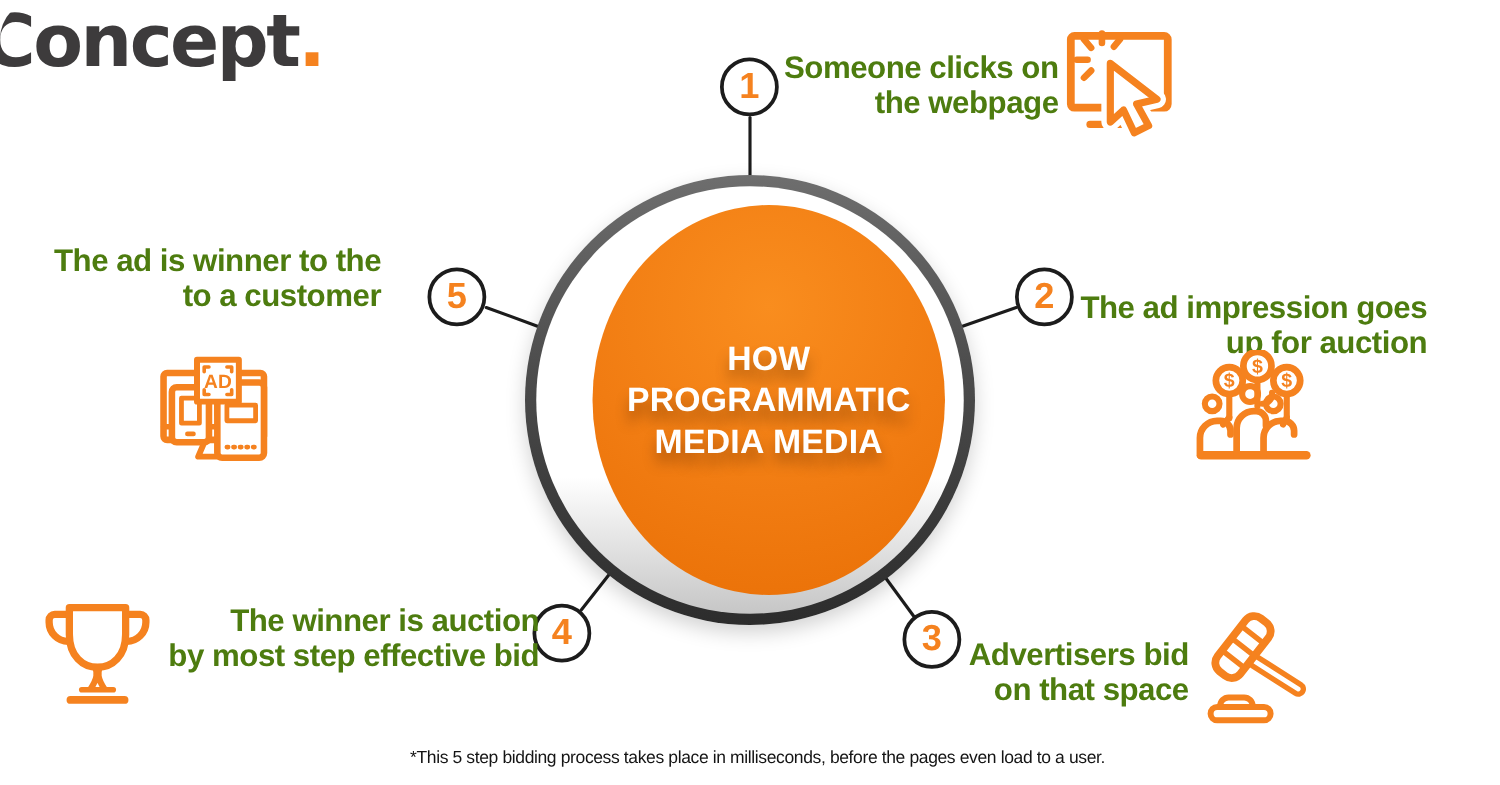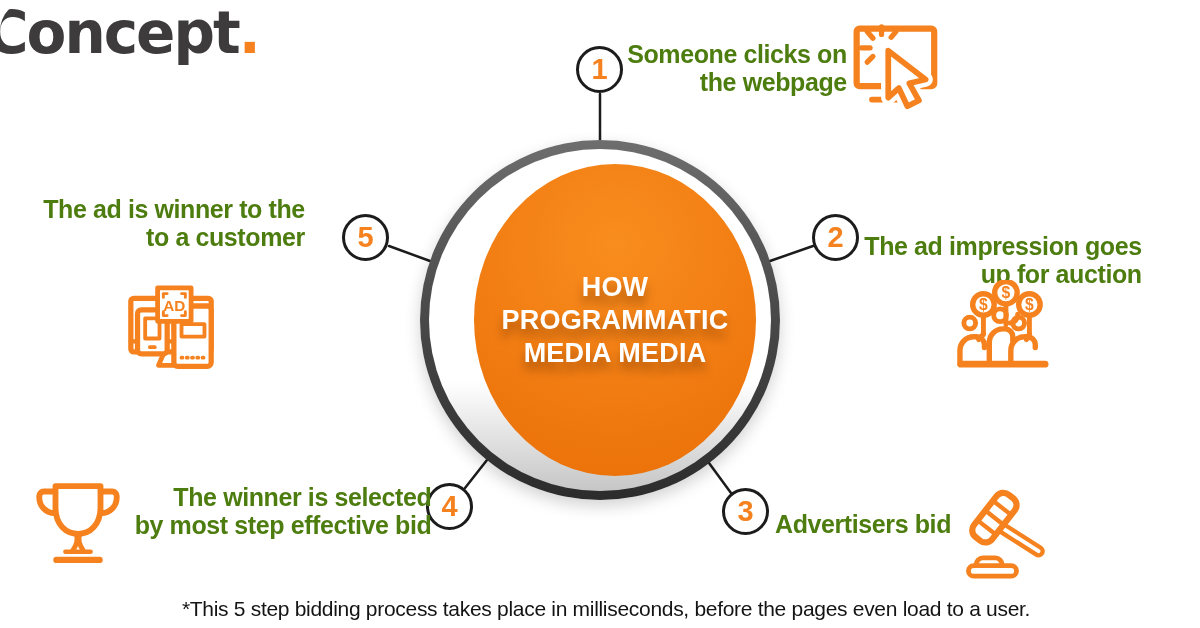--- a/index.html
+++ b/index.html
@@ -36,21 +36,21 @@
 
   .step-icon{position:absolute;}
   .i1{left:846px;top:22px;width:96px;height:90px;}
   .i2{left:953px;top:280px;width:100px;height:90px;}
   .i3{left:956px;top:483px;width:96px;height:100px;}
   .i4{left:33px;top:476px;width:90px;height:94px;}
   .i5{left:123px;top:284px;width:96px;height:88px;}
   .step-icon svg{width:100%;height:100%;display:block;}
 
   .footnote{position:absolute;left:12px;right:0;top:597px;text-align:center;
-        font-size:21px;color:#141414;letter-spacing:-0.3px;}
+        font-size:14px;color:#141414;letter-spacing:-0.3px;}
 
   .ic{stroke:#F5821F;fill:none;stroke-linecap:round;stroke-linejoin:round;}
   .icf{fill:#ffffff;stroke:#F5821F;stroke-linejoin:round;}
   .ictxt{fill:#F5821F;font-family:"Liberation Sans",sans-serif;font-weight:bold;stroke:none;}
 </style>
 </head>
 <body>
 
 <div class="canvas">
 
@@ -91,23 +91,24 @@
   <div class="step-text t1">
     <div>Someone clicks on</div>
     <div>the webpage</div>
   </div>
   <div class="step-text t2">
     <div>The ad impression goes</div>
     <div>up for auction</div>
   </div>
   <div class="step-text t3">
     <div>Advertisers bid</div>
+    <div>on that space</div>
   </div>
   <div class="step-text t4">
-    <div>The winner is selected</div>
+    <div>The winner is auction</div>
     <div>by most step effective bid</div>
   </div>
   <div class="step-text t5">
     <div>The ad is winner to the</div>
     <div>to a customer</div>
   </div>
 
   <div class="step-icon i1">
     <svg viewBox="0 0 100 94">
       <rect class="ic" x="11" y="7" width="81" height="60" rx="3" stroke-width="6.5"></rect>

